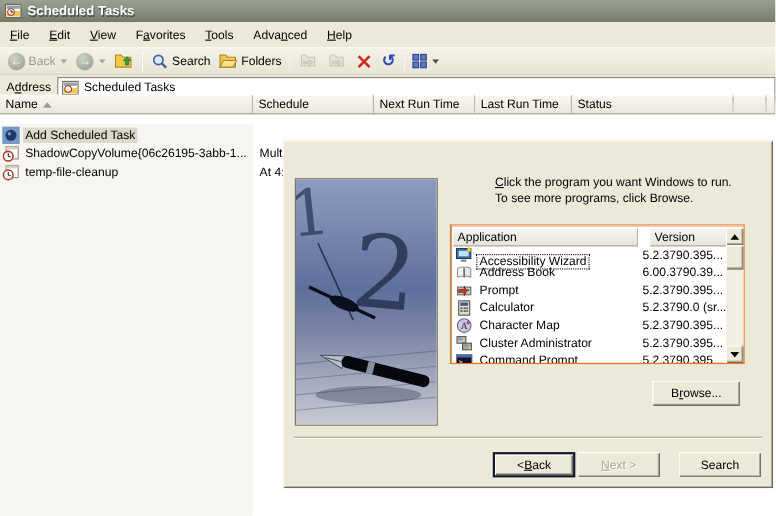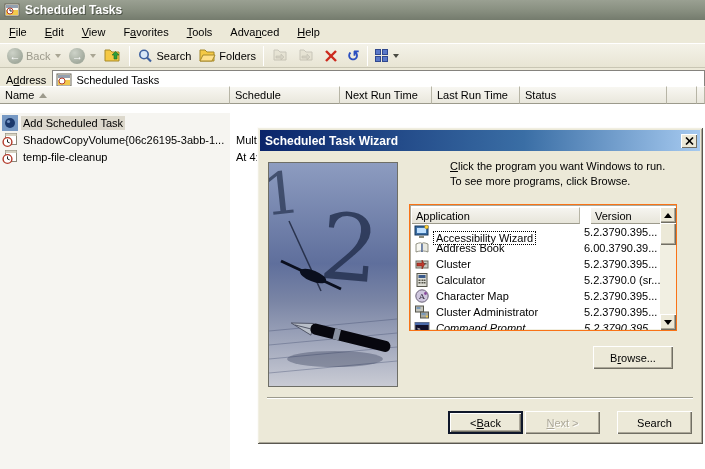--- a/index.html
+++ b/index.html
@@ -258,29 +258,20 @@
       <line x1="5.5" y1="10" x2="5.5" y2="7.4" stroke="#222" stroke-width="1"></line>
       <line x1="5.5" y1="10" x2="7.6" y2="10.8" stroke="#222" stroke-width="1"></line>
     </svg>
   </span>
   <span class="tname">temp-file-cleanup</span>
   <span class="tsched">At 4:0</span>
 </div>
 
 <div class="abs" id="dialog">
 
-  <div class="abs" id="dlg-title">
-    <span class="t">Scheduled Task Wizard</span>
-    <span id="dlg-close">
-      <svg width="9" height="8">
-        <line x1="1" y1="0.5" x2="8" y2="7.5" stroke="#000" stroke-width="1.6"></line>
-        <line x1="8" y1="0.5" x2="1" y2="7.5" stroke="#000" stroke-width="1.6"></line>
-      </svg>
-    </span>
-  </div>
 
   <div class="abs" id="wiz-image">
     <svg width="128" height="223" viewBox="0 0 128 223">
       <defs>
         <linearGradient id="wbg" x1="0" y1="0" x2="0" y2="1">
           <stop offset="0" stop-color="#8d9cc0"></stop>
           <stop offset="0.45" stop-color="#5f6f9c"></stop>
           <stop offset="0.62" stop-color="#7a85a5"></stop>
           <stop offset="1" stop-color="#c9cbd4"></stop>
         </linearGradient>
@@ -344,21 +335,21 @@
     </div>
 
     <div class="lrow" style="top:51px;">
       <span class="aicon">
         <svg width="16" height="16">
             <rect x="2" y="5" width="12" height="7" fill="#c9c9c2" stroke="#6a6a5e"></rect>
             <rect x="10" y="7" width="2.5" height="1.5" fill="#5a5a50"></rect>
             <path d="M3,10 L8,10 L8,13 L10.5,8.5 L8,4 L8,7 L3,7 Z" fill="#c0392b" stroke="#7a1f14" stroke-width="0.6"></path>
           </svg>
       </span>
-      <span class="aname">Cluster</span>
+      <span class="aname">Prompt</span>
       <span class="aver">5.2.3790.395...</span>
     </div>
 
     <div class="lrow" style="top:67px;">
       <span class="aicon">
         <svg width="16" height="16">
             <rect x="3" y="1.5" width="10" height="13" fill="#dcdcd4" stroke="#55554a"></rect>
             <rect x="4.5" y="3" width="7" height="3" fill="#3a5a8a"></rect>
             <g fill="#55554a">
               <rect x="4.5" y="7.5" width="2" height="1.5"></rect>
@@ -393,21 +384,21 @@
             <rect x="2.5" y="3" width="4" height="2" fill="#7a9ab8"></rect>
             <rect x="6.5" y="8" width="8" height="6" fill="#a8a8a0" stroke="#55554a"></rect>
             <rect x="7.5" y="9" width="4" height="2" fill="#7a9ab8"></rect>
             <circle cx="13" cy="12.5" r="1" fill="#ffd23e"></circle>
           </svg>
       </span>
       <span class="aname">Cluster Administrator</span>
       <span class="aver">5.2.3790.395...</span>
     </div>
 
-    <div class="lrow" style="top:115px;font-style:italic;">
+    <div class="lrow" style="top:115px;">
       <span class="aicon">
         <svg width="16" height="16">
             <rect x="1" y="2.5" width="14" height="11" fill="#10102a" stroke="#777"></rect>
             <rect x="1" y="2.5" width="14" height="2.5" fill="#4a6aaa"></rect>
             <text x="3" y="11" font-family="DejaVu Sans Mono, monospace" font-size="6" fill="#fff">&gt;_</text>
           </svg>
       </span>
       <span class="aname">Command Prompt</span>
       <span class="aver">5.2.3790.395...</span>
     </div>

